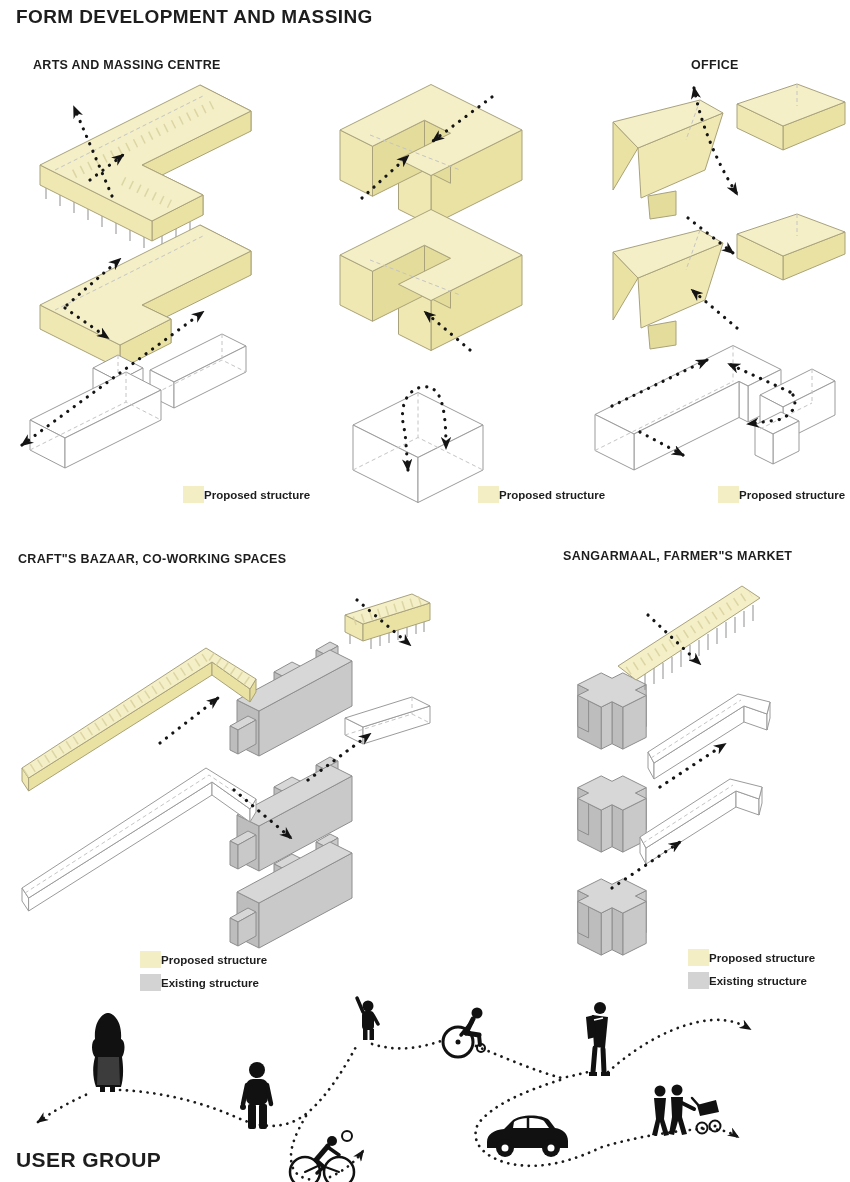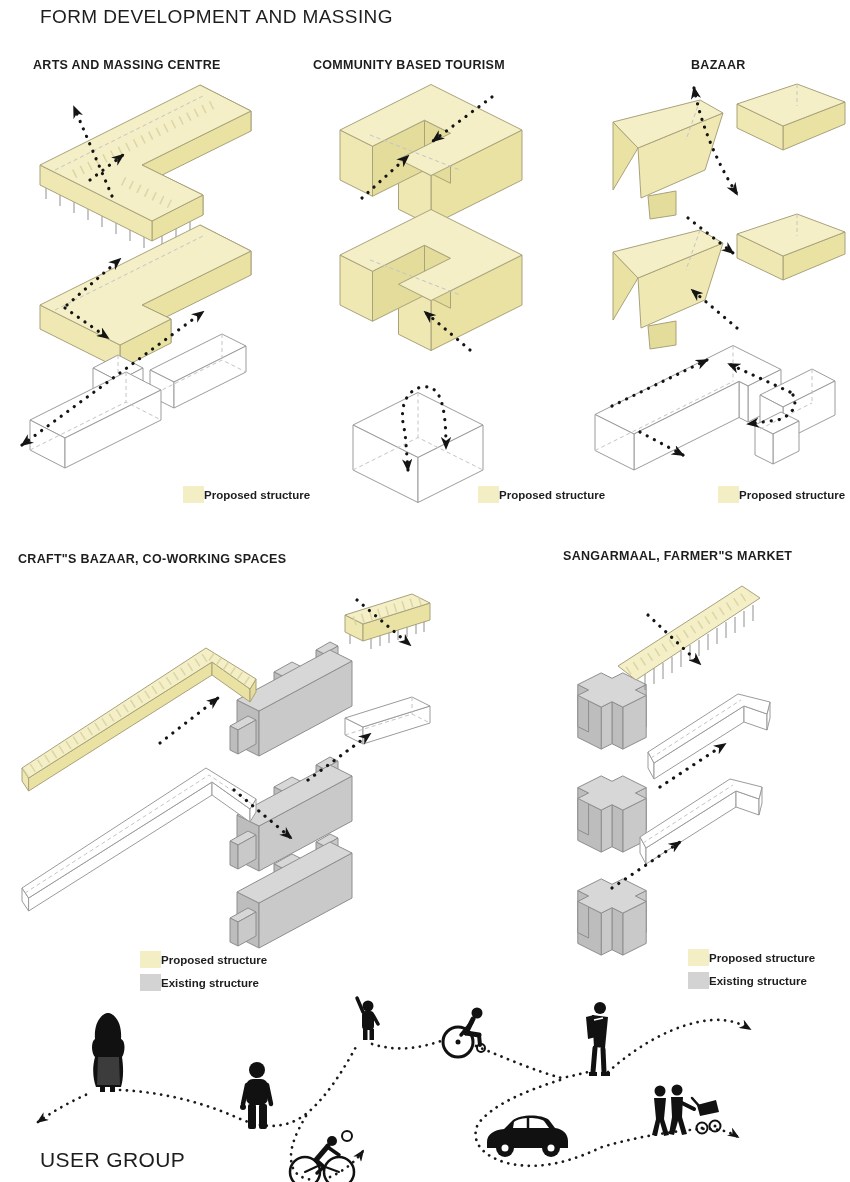--- a/index.html
+++ b/index.html
@@ -1,19 +1,19 @@
 <!DOCTYPE html>
 <html><head>
 <meta charset="utf-8">
 <style>
   html,body{margin:0;padding:0;background:#fff;}
   .canvas{position:relative;width:850px;height:1182px;background:#ffffff;overflow:hidden;
           font-family:"Liberation Sans",sans-serif;color:#1d1d1d;}
   .abs{position:absolute;}
-  .h1{font-size:19px;font-weight:400;letter-spacing:.4px;margin-left:24px;}
+  .h1{font-size:19px;font-weight:700;letter-spacing:.4px;}
   .h2{font-size:12.5px;font-weight:600;letter-spacing:.3px;line-height:26px;}
   .leg{display:flex;align-items:center;font-size:11.5px;font-weight:600;}
   .legcol{display:flex;flex-direction:column;gap:6px;}
   .sw{width:21px;height:17px;flex:0 0 auto;}
   .sw-y{background:#F3EEC4;}
   .sw-g{background:#D3D3D3;}
   svg{display:block;}
   .dots{fill:none;stroke:#141414;stroke-width:3.2;stroke-dasharray:0.1 8;stroke-linecap:round;}
   .udots{fill:none;stroke:#1a1a1a;stroke-width:2.7;stroke-dasharray:0.1 6.8;stroke-linecap:round;}
   .yt{fill:#F4EFC7;stroke:#A9A27B;stroke-width:1;}
@@ -30,22 +30,21 @@
   .fig{fill:#111;}
   .figline{fill:none;stroke:#111;stroke-linecap:round;}
 </style>
 </head>
 <body>
 
 <div class="canvas">
 
   <div class="abs h1" style="left:16px;top:6px;">FORM DEVELOPMENT AND MASSING</div>
   <div class="abs h2" style="left:33px;top:52px;">ARTS AND MASSING CENTRE</div>
-  <div class="abs h2" style="left:313px;top:52px;">COMMUNITY BASED TOURISM</div>
-  <div class="abs h2" style="left:691px;top:52px;">BAZAAR</div>
+  <div class="abs h2" style="left:691px;top:52px;">OFFICE</div>
   <div class="abs h2" style="left:18px;top:546px;">
     <div>CRAFT"S BAZAAR, CO-WORKING SPACES</div>
   </div>
   <div class="abs h2" style="left:563px;top:543px;">SANGARMAAL, FARMER"S MARKET</div>
   <div class="abs h1" style="left:16px;top:1148px;font-size:21px;">USER GROUP</div>
 
   <svg class="abs" style="left:10px;top:80px;" width="280" height="435" viewBox="0 0 280 435">
     <defs>
       <marker id="mA" viewBox="0 0 10 8" refX="8.5" refY="4" markerWidth="13" markerHeight="10.5" orient="auto-start-reverse" markerUnits="userSpaceOnUse">
           <path d="M0,0L10,4L0,8L3,4Z" fill="#141414"></path>

